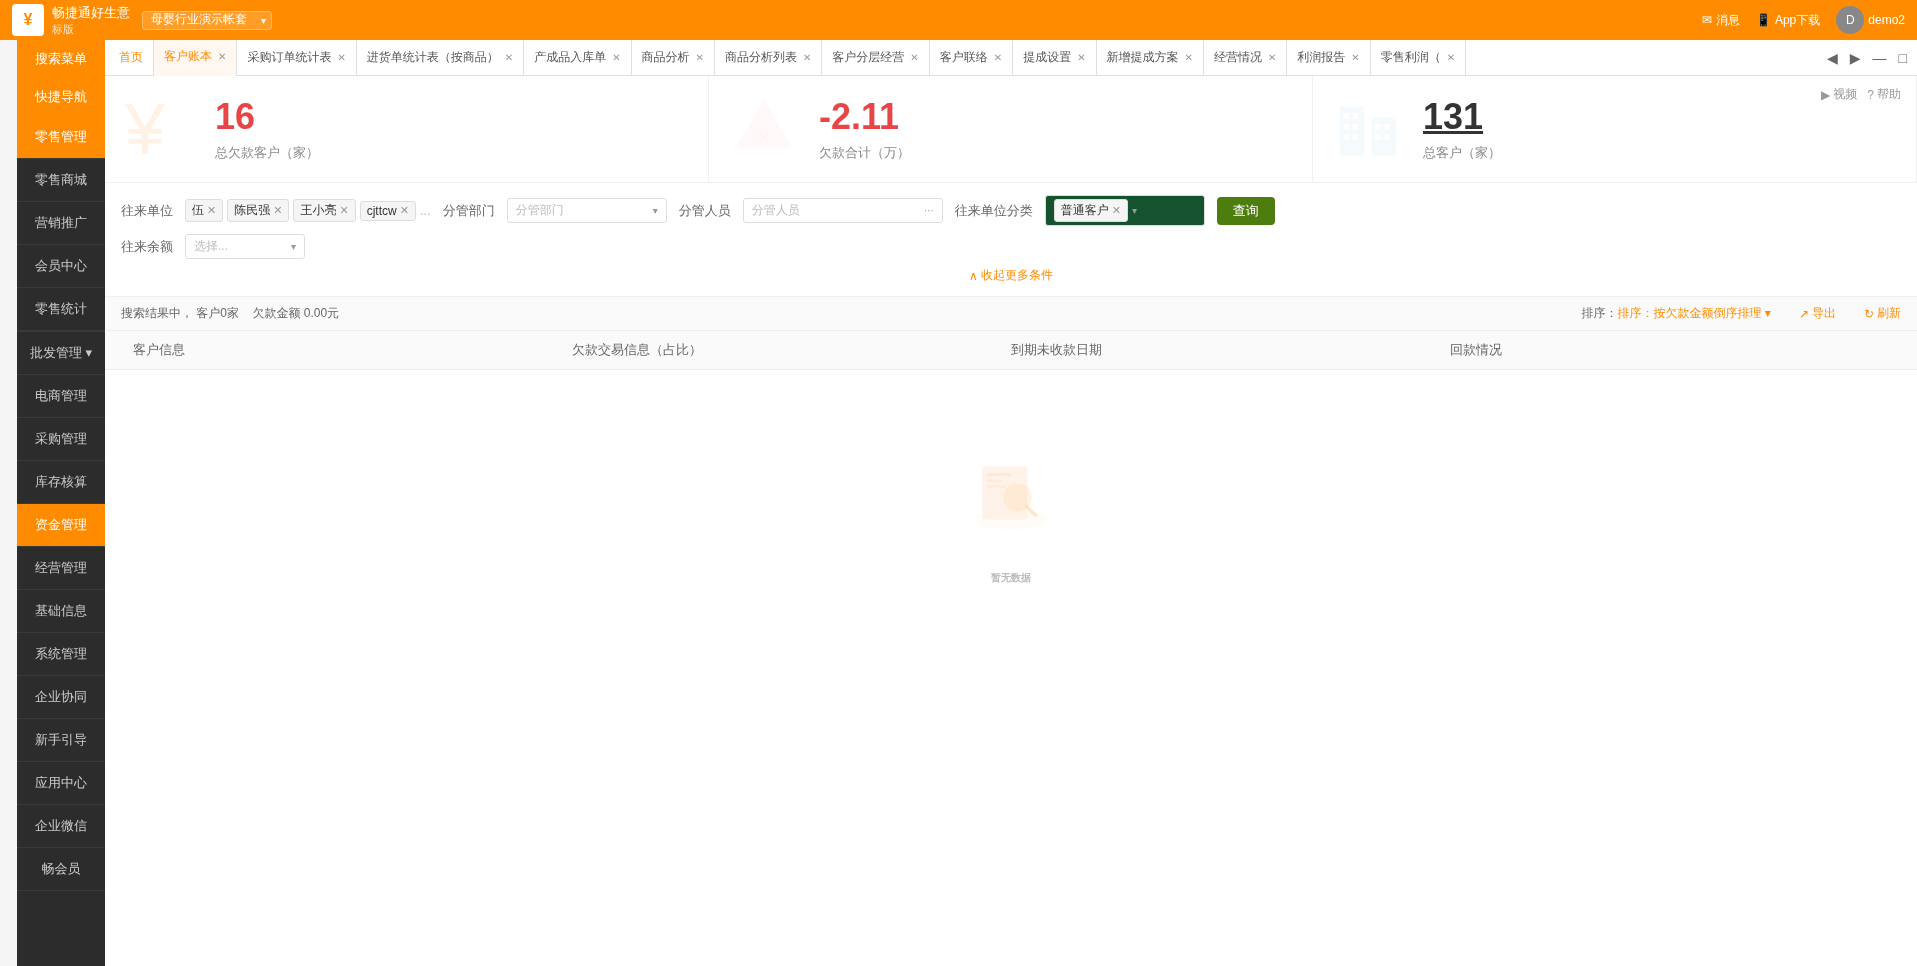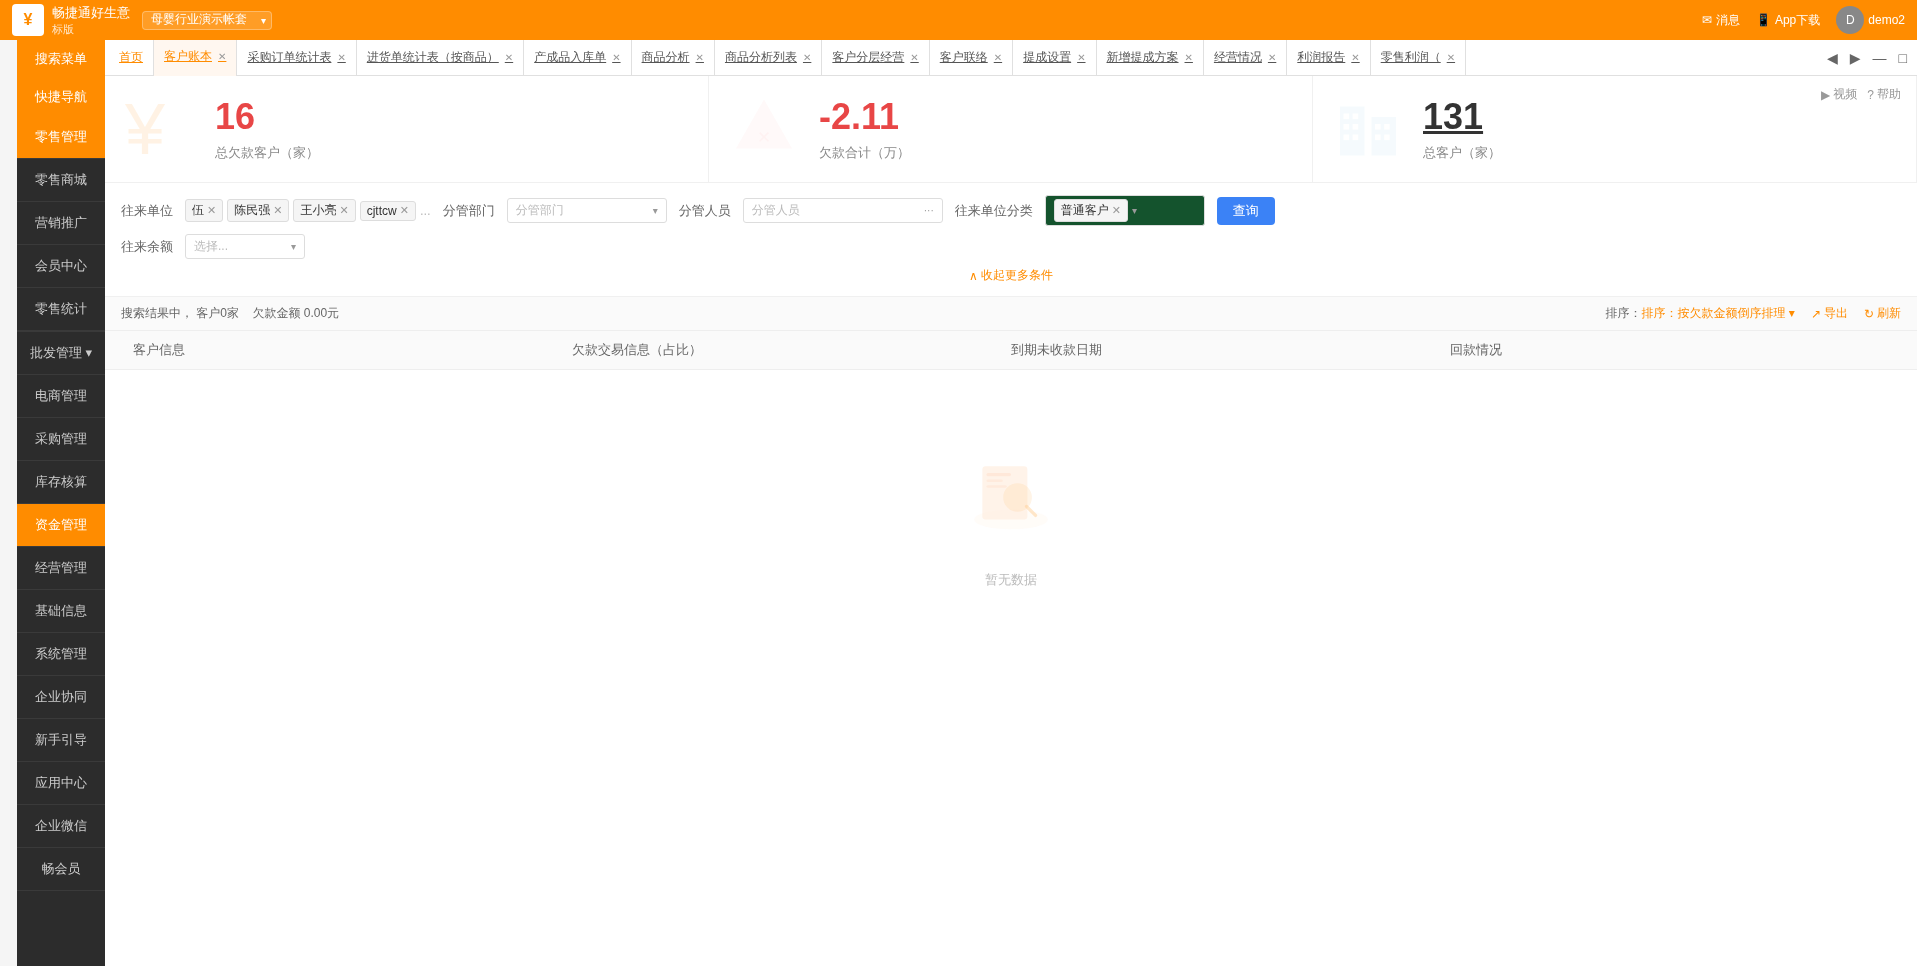--- a/index.html
+++ b/index.html
@@ -26,21 +26,21 @@
     .avatar { width: 28px; height: 28px; border-radius: 50%; background: #ccc; overflow: hidden; display: flex; align-items: center; justify-content: center; font-size: 12px; color: #fff; background: #888; }
 
     
     .sidebar-search { background: #ff8c00; color: #fff; text-align: center; padding: 10px 0; font-size: 13px; cursor: pointer; }
     .sidebar-nav { background: #ff8c00; color: #fff; text-align: center; padding: 10px 0; font-size: 13px; cursor: pointer; }
     .sidebar-item { color: #ccc; text-align: center; padding: 12px 4px; font-size: 13px; cursor: pointer; border-bottom: 1px solid #3a3a3a; }
     .sidebar-item.active { background: #ff8c00; color: #fff; }
     .sidebar-item.active-section { color: #ff8c00; }
 
     
-    .tab { display: flex; align-items: center; padding: 0 10px; height: 50px; font-size: 12px; cursor: pointer; border-right: 1px solid #e0e0e0; white-space: nowrap; color: #555; gap: 4px; text-decoration: underline; }
+    .tab { display: flex; align-items: center; padding: 0 10px; height: 50px; font-size: 12px; cursor: pointer; border-right: 1px solid #e0e0e0; white-space: nowrap; color: #555; gap: 4px; }
     .tab.active { background: #fff7f0; color: #ff8c00; border-bottom: 2px solid #ff8c00; }
     .tab.home { color: #ff8c00; }
     .tab-close { font-size: 10px; color: #999; margin-left: 2px; cursor: pointer; }
     .tab-actions { margin-left: auto; display: flex; }
     .tab-action-btn { padding: 0 6px; cursor: pointer; color: #666; font-size: 14px; }
 
     
     .stats-row { display: flex; background: #fff; border-bottom: 1px solid #f0f0f0; min-height: 100px; }
     .stat-card { flex: 1; padding: 20px 30px; display: flex; flex-direction: column; justify-content: center; border-right: 1px solid #f0f0f0; position: relative; }
     .stat-value-red { color: #e84646; font-size: 36px; font-weight: bold; }
@@ -51,31 +51,31 @@
     .filter-area { background: #fff; padding: 12px 16px; border-bottom: 1px solid #f0f0f0; }
     .filter-row { display: flex; align-items: center; gap: 12px; margin-bottom: 8px; flex-wrap: wrap; }
     .filter-label { color: #666; font-size: 13px; white-space: nowrap; }
     .filter-tags { display: flex; gap: 4px; align-items: center; flex-wrap: wrap; }
     .filter-tag { background: #f5f5f5; border: 1px solid #ddd; border-radius: 3px; padding: 2px 6px; font-size: 12px; display: flex; align-items: center; gap: 3px; }
     .filter-tag-x { color: #999; cursor: pointer; font-size: 11px; }
     .collapse-btn { color: #ff8c00; cursor: pointer; font-size: 12px; display: flex; align-items: center; gap: 3px; justify-content: center; margin-top: 4px; }
 
     
     .result-bar { background: #fafafa; padding: 8px 16px; display: flex; align-items: flex-start; justify-content: space-between; border-bottom: 1px solid #eee; font-size: 12px; color: #666; }
-    .result-actions { display: flex; gap: 16px; align-items: center; }
+    .result-actions { display: flex; gap: 28px; align-items: center; }
     .result-btn { color: #ff8c00; cursor: pointer; display: flex; align-items: center; gap: 3px; }
     .table-header { display: grid; grid-template-columns: 1fr 1fr 1fr 1fr; border-bottom: 1px solid #eee; padding: 10px 28px; background: #fafafa; }
     .table-header-cell { font-size: 13px; color: #666; font-weight: normal; }
 
     
     .empty-state { display: flex; flex-direction: column; align-items: center; justify-content: center; padding: 80px 0; color: #bbb; }
     .empty-icon { font-size: 80px; margin-bottom: 12px; opacity: 0.4; }
-    .empty-text { font-size: 13px; color: #bbb; }
-
-    .orange-btn { background: #3b82f6; color: #fff; border: none; border-radius: 4px; padding: 5px 16px; cursor: pointer; font-size: 13px; text-align: right; }
+    .empty-text { font-size: 10px; color: #bbb; font-weight: bold; }
+
+    .orange-btn { background: #4d7c0f; color: #fff; border: none; border-radius: 4px; padding: 5px 16px; cursor: pointer; font-size: 13px; text-align: right; }
 
     .stats-section { position: relative; }
     .top-right-help { position: absolute; top: 10px; right: 16px; display: flex; gap: 10px; font-size: 12px; color: #999; }
     .help-btn { display: flex; align-items: center; gap: 3px; cursor: pointer; }
 
     .tag-more { color: #bbb; cursor: pointer; font-size: 13px; }
 
     .sidebar-divider { height: 1px; background: #3a3a3a; }
   </style>
 </head>

